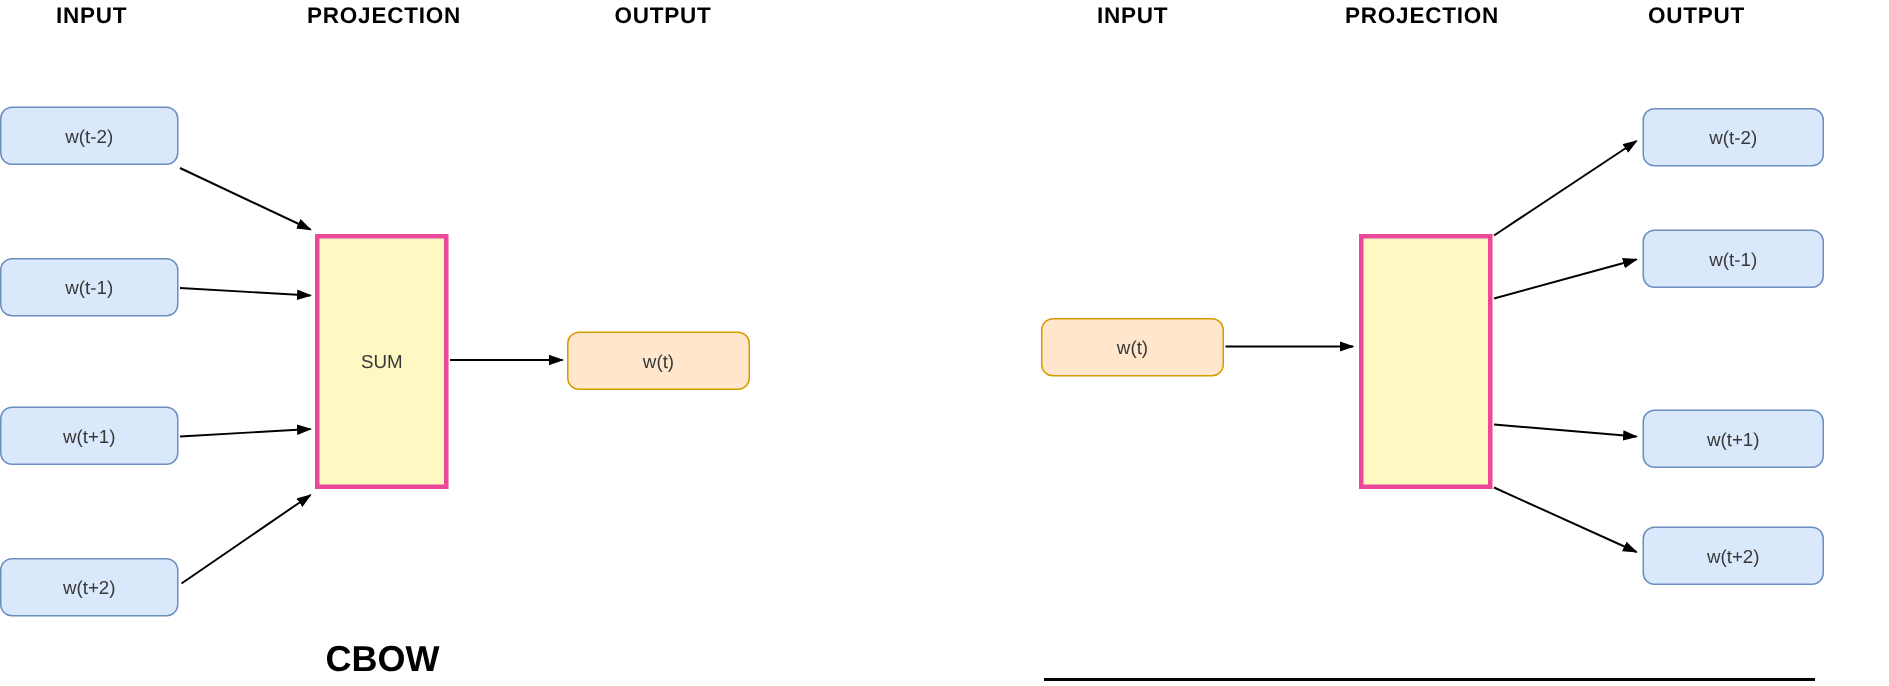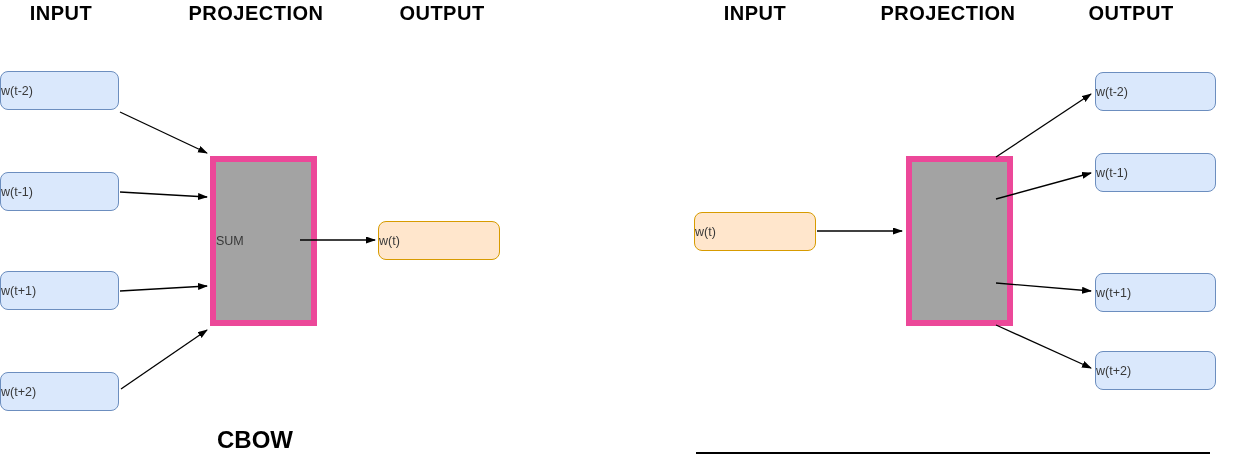--- a/index.html
+++ b/index.html
@@ -8,49 +8,49 @@
     width: 1259px;
     height: 457px;
     background: #ffffff;
     overflow: hidden;
     font-family: "Liberation Sans", sans-serif;
   }
   .col-header {
     position: absolute;
     top: 2px;
     transform: translateX(-50%);
-    font-size: 20px;
+    font-size: 15px;
     font-weight: bold;
     color: #000000;
     letter-spacing: 0.5px;
     white-space: nowrap;
   }
   .node {
     position: absolute;
     box-sizing: border-box;
     display: flex;
     align-items: center;
-    justify-content: flex-start;
+    justify-content: center;
     font-size: 12.5px;
     color: #393939;
     white-space: nowrap;
   }
   .node.blue {
     width: 119px;
     height: 39px;
     background: #dae8fc;
     border: 1px solid #6c8ebf;
     border-radius: 8px;
   }
   .node.blue.right { width: 121px; }
   .node.green {
-    width: 107px;
+    width: 89px;
     height: 170px;
-    background: #a3a3a3;
-    border: 6px solid #ec4899;
+    background: #fef9c3;
+    border: 3px solid #ec4899;
     border-radius: 0;
   }
   .node.orange {
     width: 122px;
     height: 39px;
     background: #ffe6cc;
     border: 1px solid #d79b00;
     border-radius: 8px;
   }
   .diagram-title {

